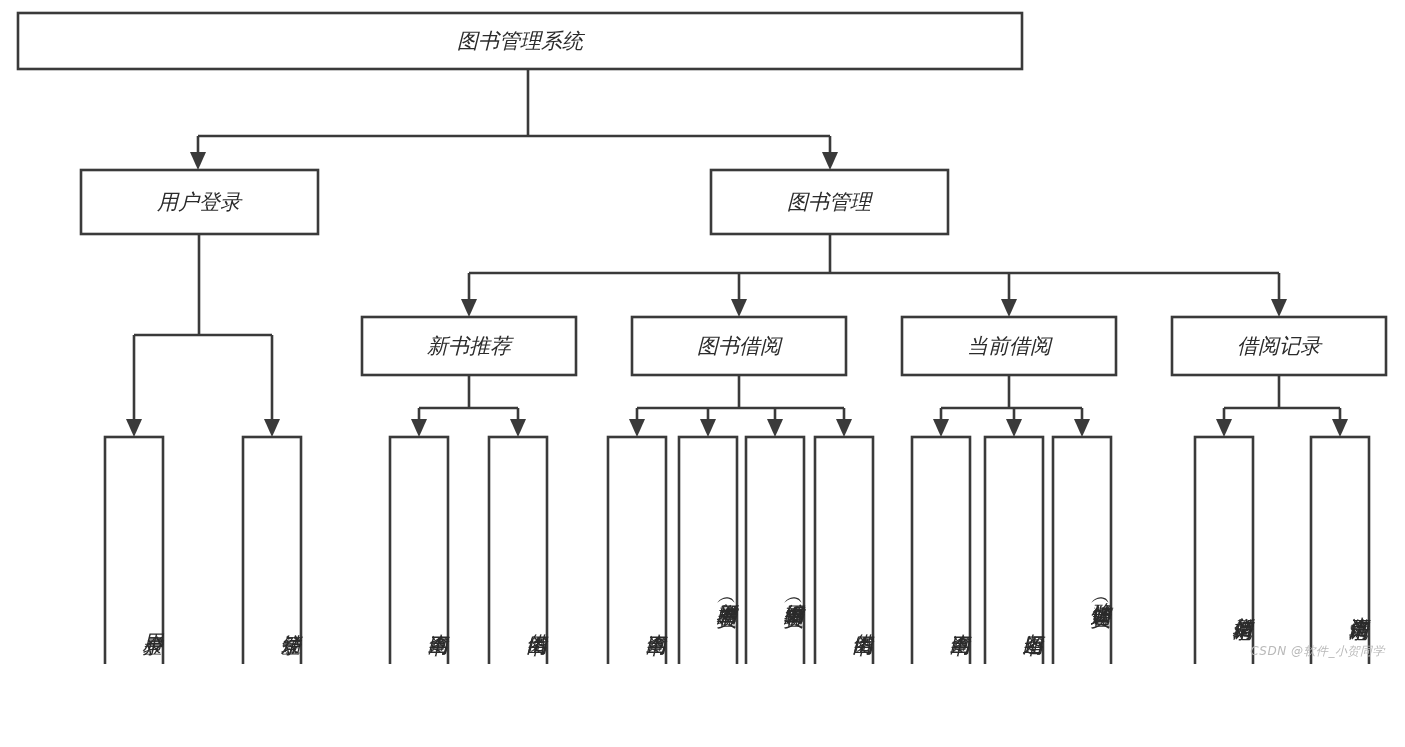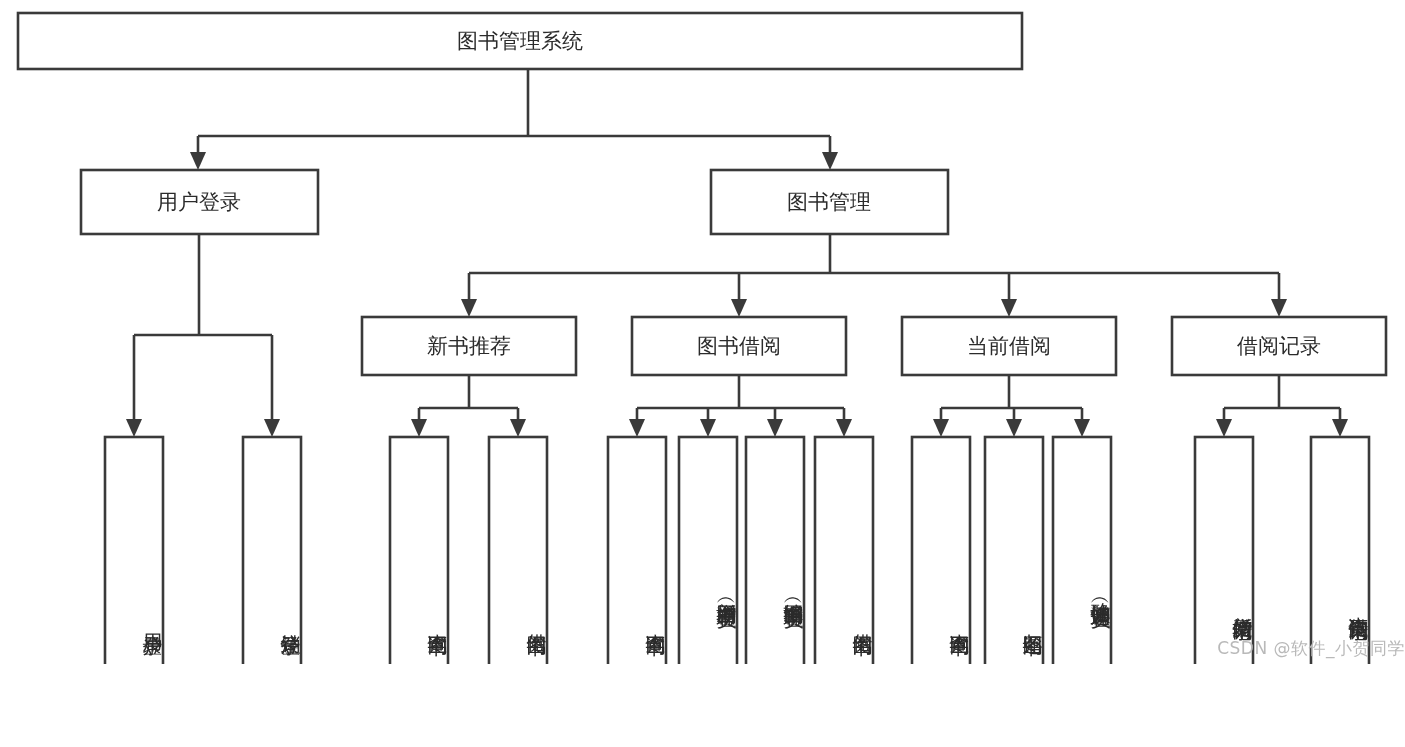--- a/index.html
+++ b/index.html
@@ -9,20 +9,21 @@
   }
   body {
     font-family: "DejaVu Sans", "Liberation Sans", sans-serif;
   }
   #diagram-root {
     position: relative;
     width: 1405px;
     height: 664px;
     background: #ffffff;
     overflow: hidden;
+    font-style: italic;
   }
   svg#diagram-canvas {
     position: absolute;
     left: 0;
     top: 0;
     width: 1405px;
     height: 747px;
   }
   .node-box {
     fill: #ffffff;
@@ -57,24 +58,24 @@
     text-orientation: upright;
     letter-spacing: 1px;
     text-align: center;
     display: flex;
     align-items: flex-start;
     justify-content: center;
     pointer-events: none;
   }
   .watermark {
     position: absolute;
-    right: 0;
+    right: 20px;
     bottom: 4px;
     font-family: "DejaVu Sans", "Liberation Sans", sans-serif;
-    font-size: 17px;
+    font-size: 12px;
     color: #b9b9b9;
     letter-spacing: 0.5px;
     white-space: nowrap;
   }
 </style>
 </head>
 <body>
 
 <div id="diagram-root">
 

